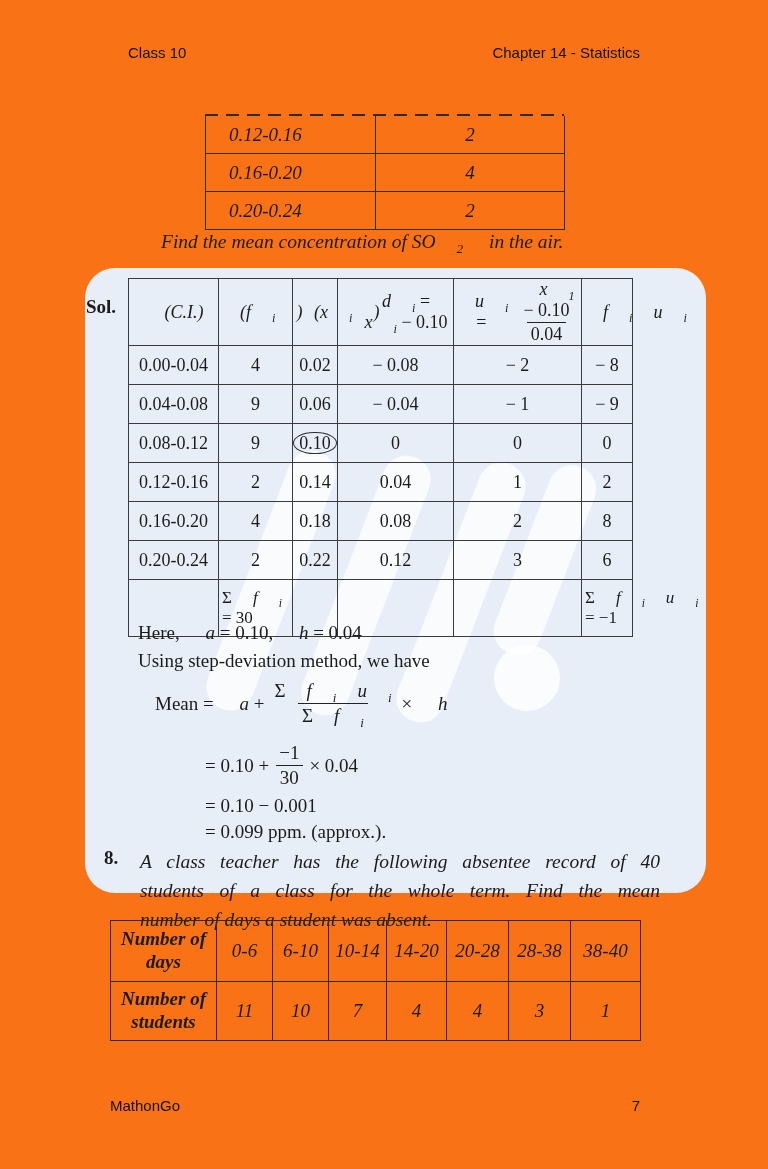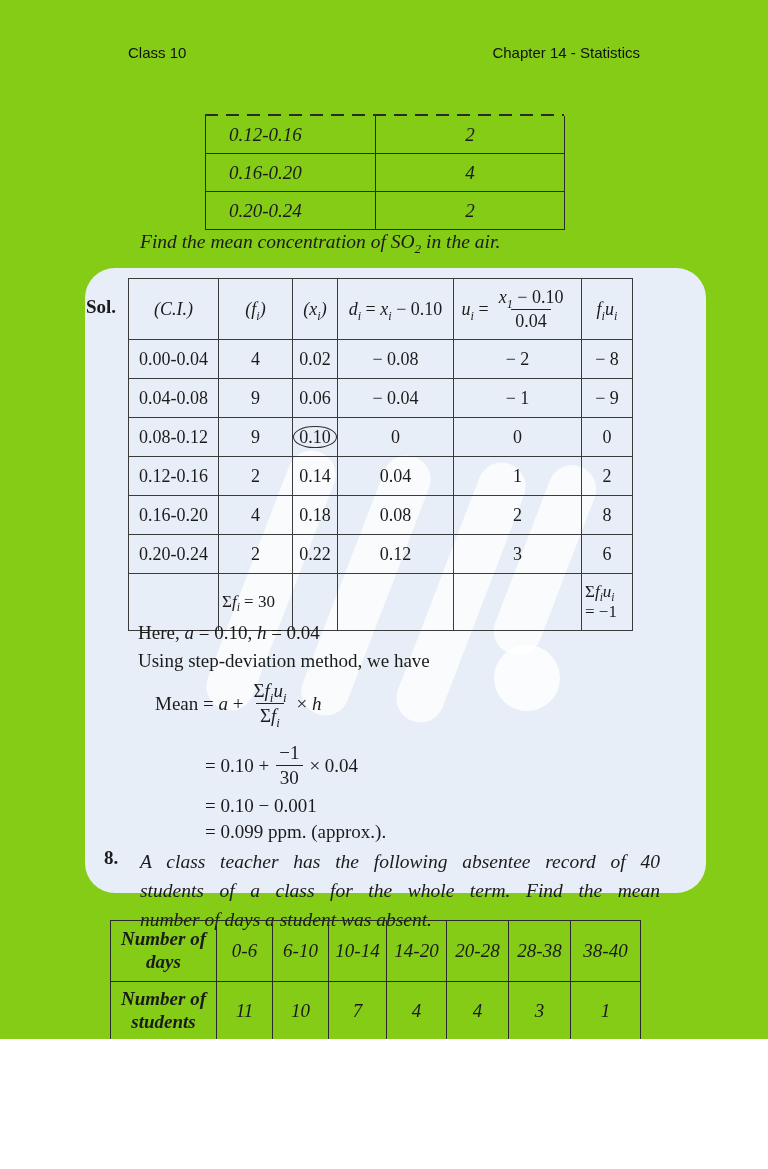--- a/index.html
+++ b/index.html
@@ -1,16 +1,16 @@
 <!DOCTYPE html>
 <html><head>
 <meta charset="utf-8">
 <style>
   html,body{margin:0;padding:0;background:#ffffff;}
-  .page{position:relative;width:768px;height:1039px;background:#84cc16;overflow:hidden;
+  .page{position:relative;width:768px;height:1169px;background:#f97316;overflow:hidden;
         font-family:"Liberation Serif","DejaVu Serif",serif;color:#1b1b1b;}
 
   
   .pg-header{position:absolute;left:128px;right:128px;top:44px;display:flex;
              justify-content:space-between;font-family:"Liberation Sans",sans-serif;
              font-size:15px;color:#111;}
   .pg-footer{position:absolute;left:110px;width:530px;top:1097px;
              font-family:"Liberation Sans",sans-serif;font-size:15px;color:#111;}
   .pg-footer .pagenum{position:absolute;right:0;top:0;}
 
@@ -39,21 +39,21 @@
   .main-table{position:absolute;left:128px;top:278px;width:504px;font-size:18px;}
   .main-table th,.main-table td{border:1px solid #3b3b3b;text-align:center;vertical-align:middle;
        font-weight:normal;padding:0;}
   .main-table .hrow th{height:60px;}
   .main-table .drow td{height:38px;}
   .main-table .trow td{height:56px;font-size:17px;}
   .main-table .tleft{text-align:left;padding-left:3px;}
   .ui-cell-inner{display:inline-flex;align-items:center;justify-content:center;}
   .circled{display:inline-block;border:1.6px solid #2f2f2f;border-radius:50%;padding:1px 5px;line-height:1.05;}
 
-  .it{font-style:italic;}
+  .it{font-style:italic;margin-left:21px;}
   sub{font-size:68%;line-height:0;}
 
   
   .frac{display:inline-flex;flex-direction:column;align-items:center;margin:0 6px;text-align:center;}
   .frac .ftop{padding:0 4px 1px;}
   .frac .fbot{border-top:1.5px solid #222;padding:1px 4px 0;}
   .tline{position:absolute;font-size:19px;}
   .mrow{position:absolute;display:flex;align-items:center;font-size:19px;}
 
   

